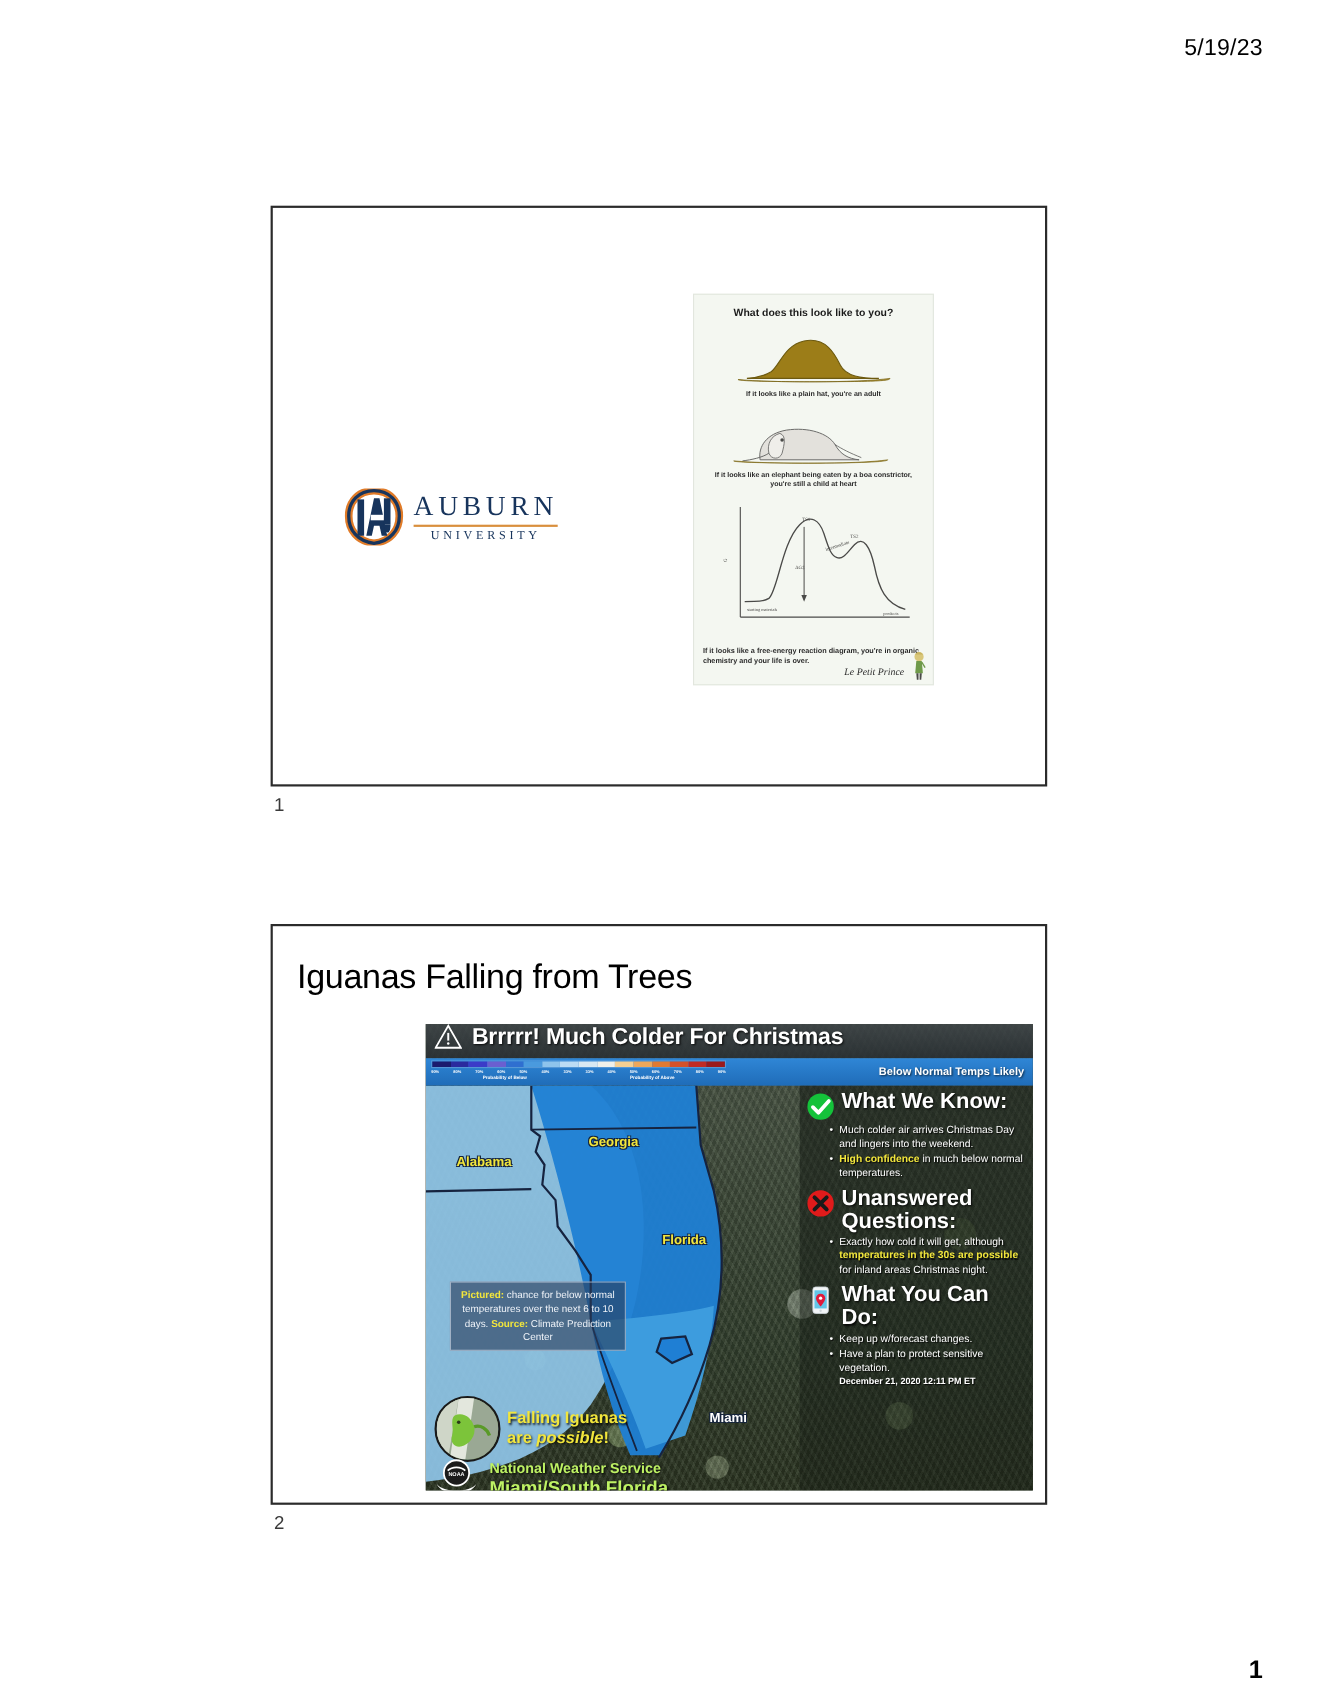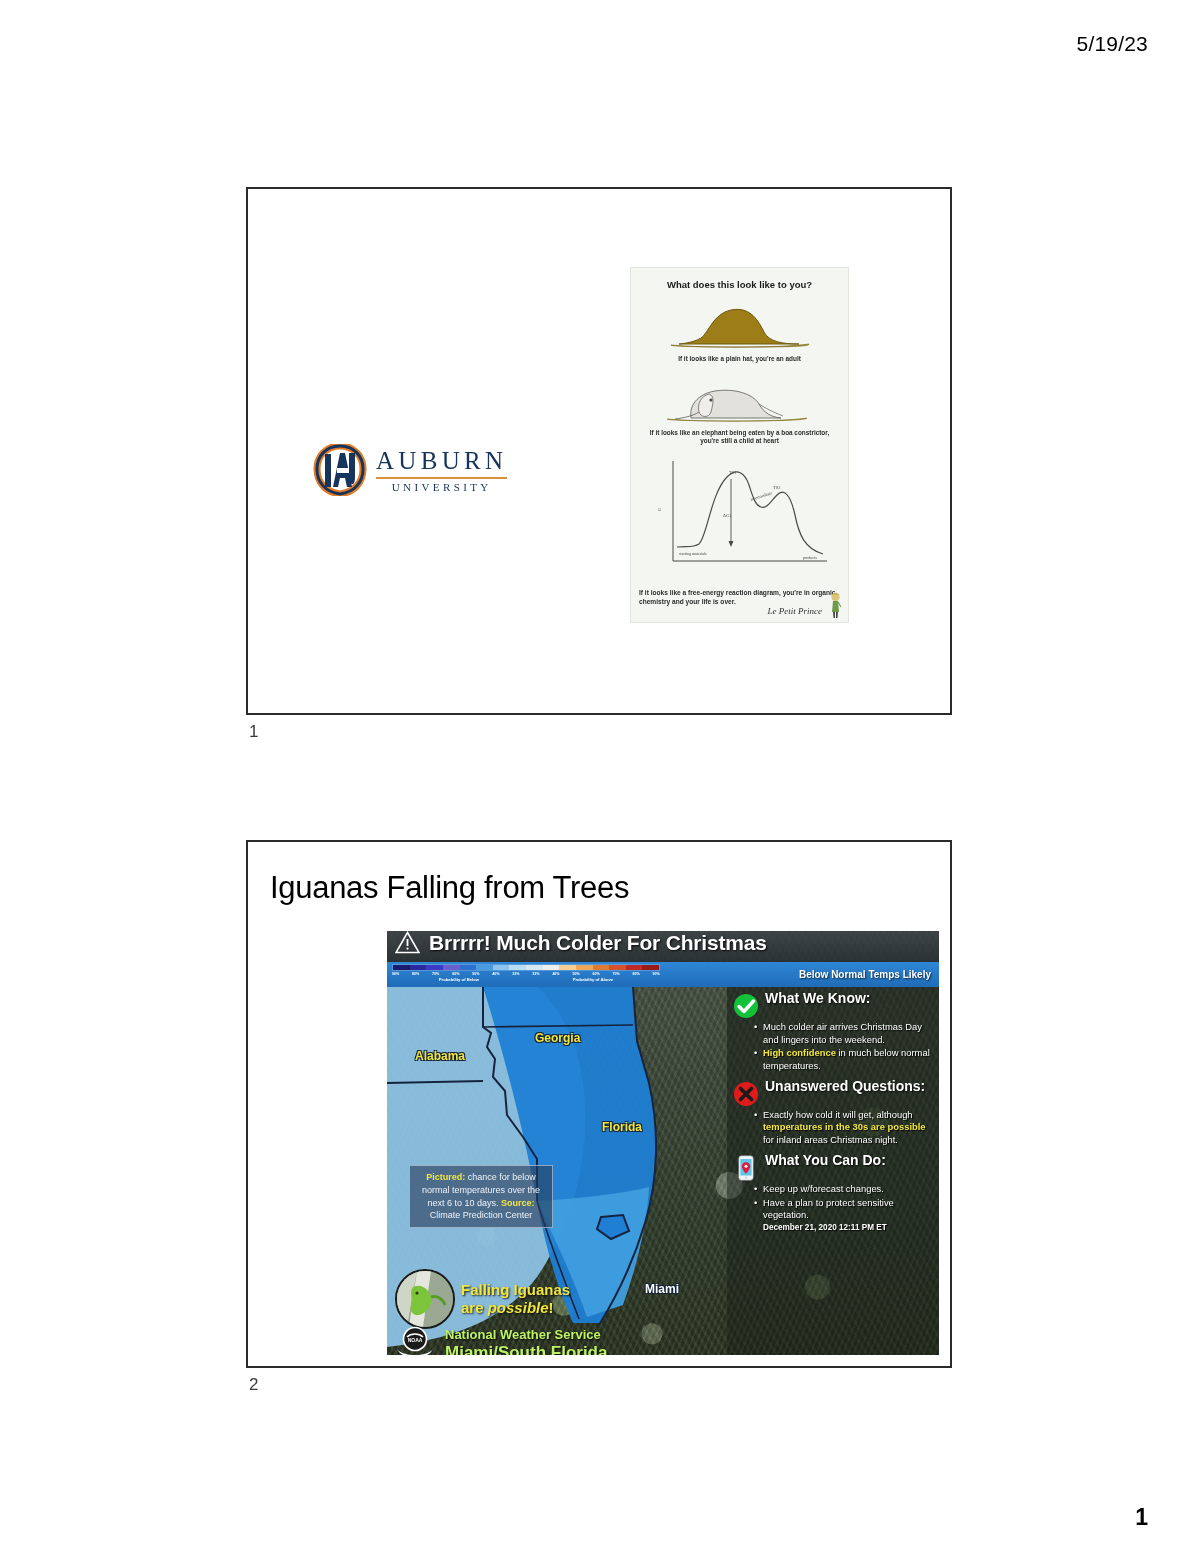--- a/index.html
+++ b/index.html
@@ -277,21 +277,21 @@
     font-size: 12px;
     font-weight: bold;
     color: #f2e63c;
     text-shadow: -1px -1px 0 #14233c, 1px -1px 0 #14233c, -1px 1px 0 #14233c, 1px 1px 0 #14233c;
   }
   .map-label.white { color: #ffffff; }
   .map-info-box {
     position: absolute;
     left: 22px;
     top: 178px;
-    width: 144px;
+    width: 160px;
     padding: 5px 6px;
     background: rgba(40,60,90,0.62);
     border: 1px solid rgba(230,235,245,0.55);
     box-sizing: border-box;
     font-size: 9px;
     line-height: 1.42;
     color: #eef2f8;
     text-align: center;
   }
   .map-info-box b { color: #f2e63c; }
@@ -351,21 +351,21 @@
   }
   .wx-sec { margin-bottom: 6px; }
   .wx-sec-head {
     display: flex;
     align-items: flex-start;
     gap: 6px;
   }
   .wx-badge { width: 26px; height: 26px; flex: none; margin-top: 2px; }
   .wx-sec-title {
     color: #ffffff;
-    font-size: 14px;
+    font-size: 20px;
     font-weight: bold;
     line-height: 1.05;
     text-shadow: 1px 1px 2px rgba(0,0,0,0.9);
   }
   .wx-bullets {
     margin: 2px 0 0 0;
     padding-left: 30px;
     list-style: none;
     color: #ffffff;
     font-size: 9.4px;

